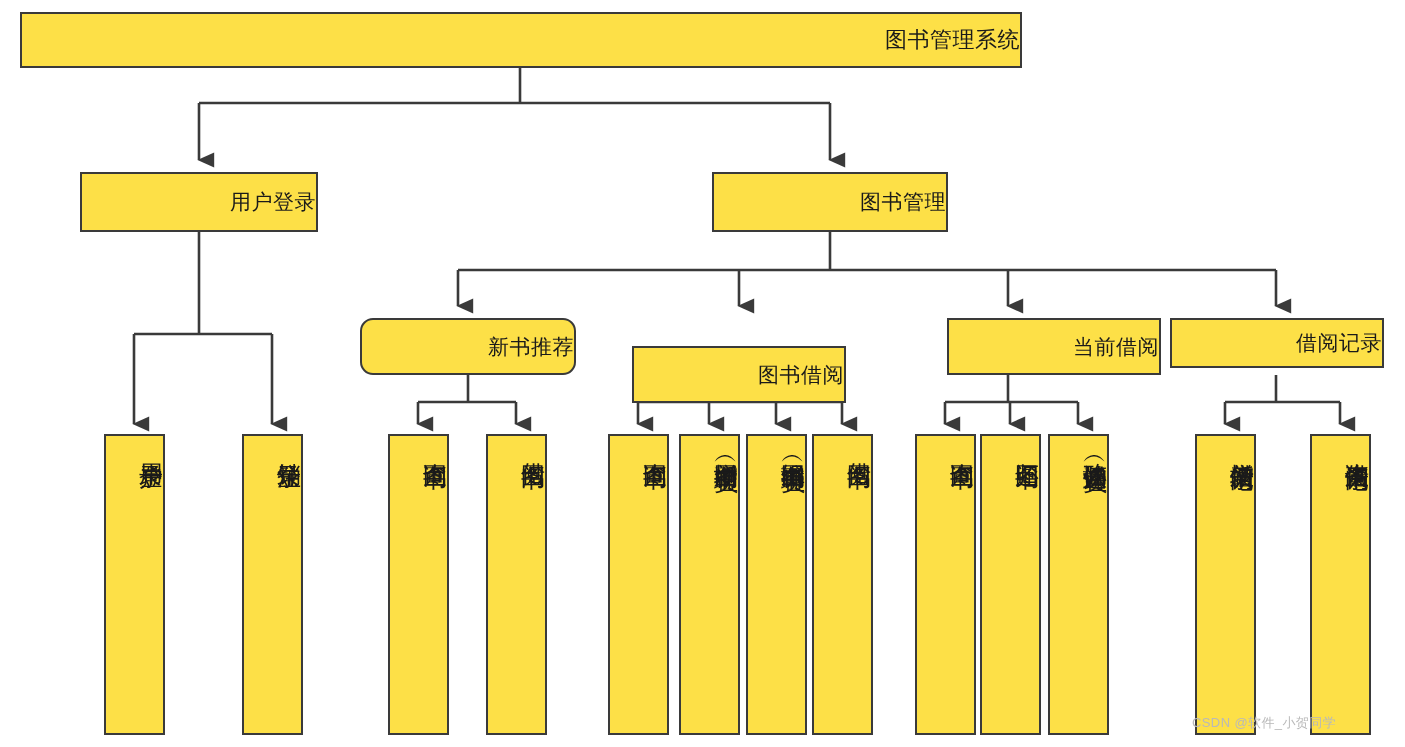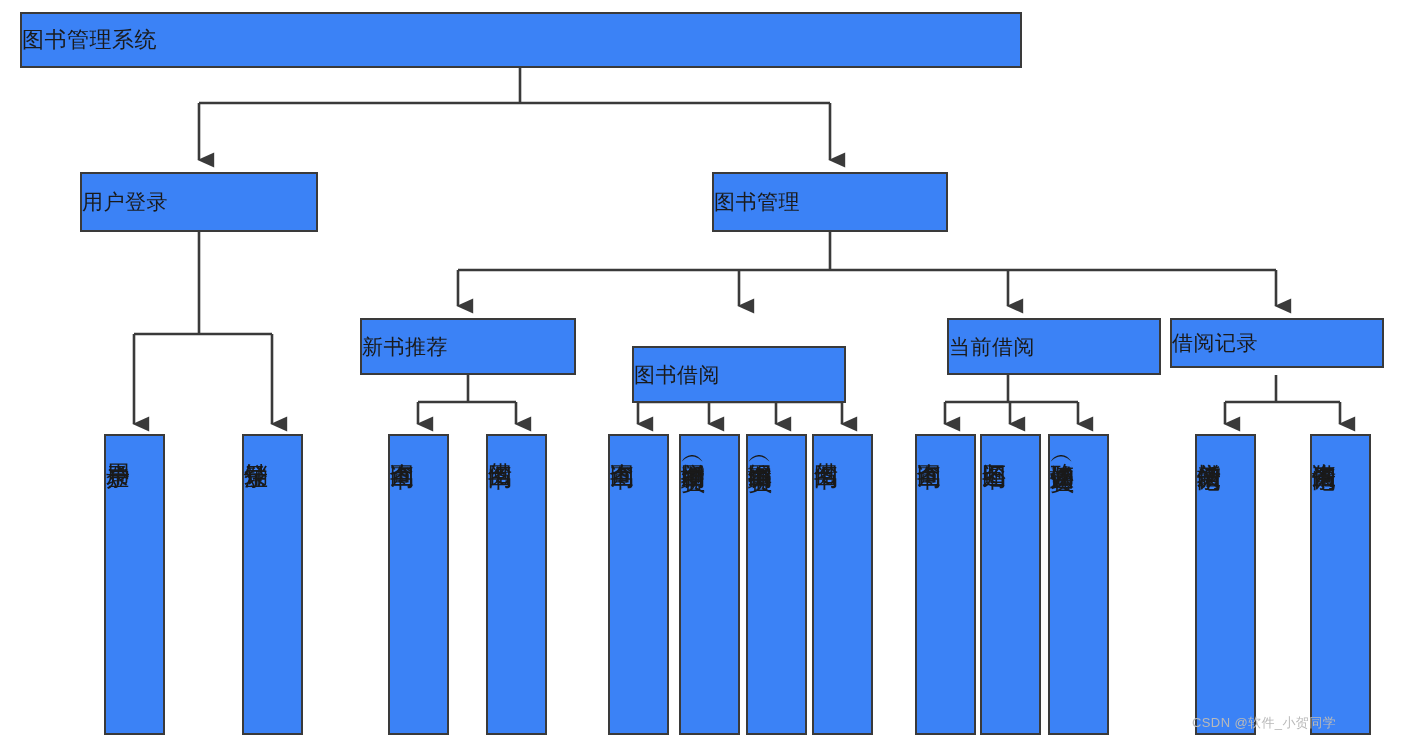--- a/index.html
+++ b/index.html
@@ -22,24 +22,24 @@
     left: 0;
     top: 0;
     width: 1405px;
     height: 747px;
     pointer-events: none;
   }
   .node {
     position: absolute;
     box-sizing: border-box;
     border: 2.5px solid #3a3a3a;
-    background: #3b82f6;
+    background: #fde047;
     display: flex;
     align-items: center;
-    justify-content: flex-start;
+    justify-content: flex-end;
     color: #1a1a1a;
   }
   .node .lbl {
     display: block;
     text-align: center;
     line-height: 1.12;
     letter-spacing: 0.5px;
   }
   
   .node.h .lbl {
@@ -130,21 +130,21 @@
   </div>
 
   <div class="node h" style="left:80px; top:172px; width:238px; height:60px;">
     <span class="lbl">用户登录</span>
   </div>
 
   <div class="node h" style="left:712px; top:172px; width:236px; height:60px;">
     <span class="lbl">图书管理</span>
   </div>
 
-  <div class="node h" style="left:360px; top:318px; width:216px; height:57px;">
+  <div class="node h" style="left:360px; top:318px; width:216px; height:57px;border-radius:13px;">
     <span class="lbl">新书推荐</span>
   </div>
 
   <div class="node h" style="left:632px; top:318px; width:214px; height:57px;margin-top:28px;">
     <span class="lbl">图书借阅</span>
   </div>
 
   <div class="node h" style="left:902px; top:318px; width:214px; height:57px;margin-left:45px;">
     <span class="lbl">当前借阅</span>
   </div>

